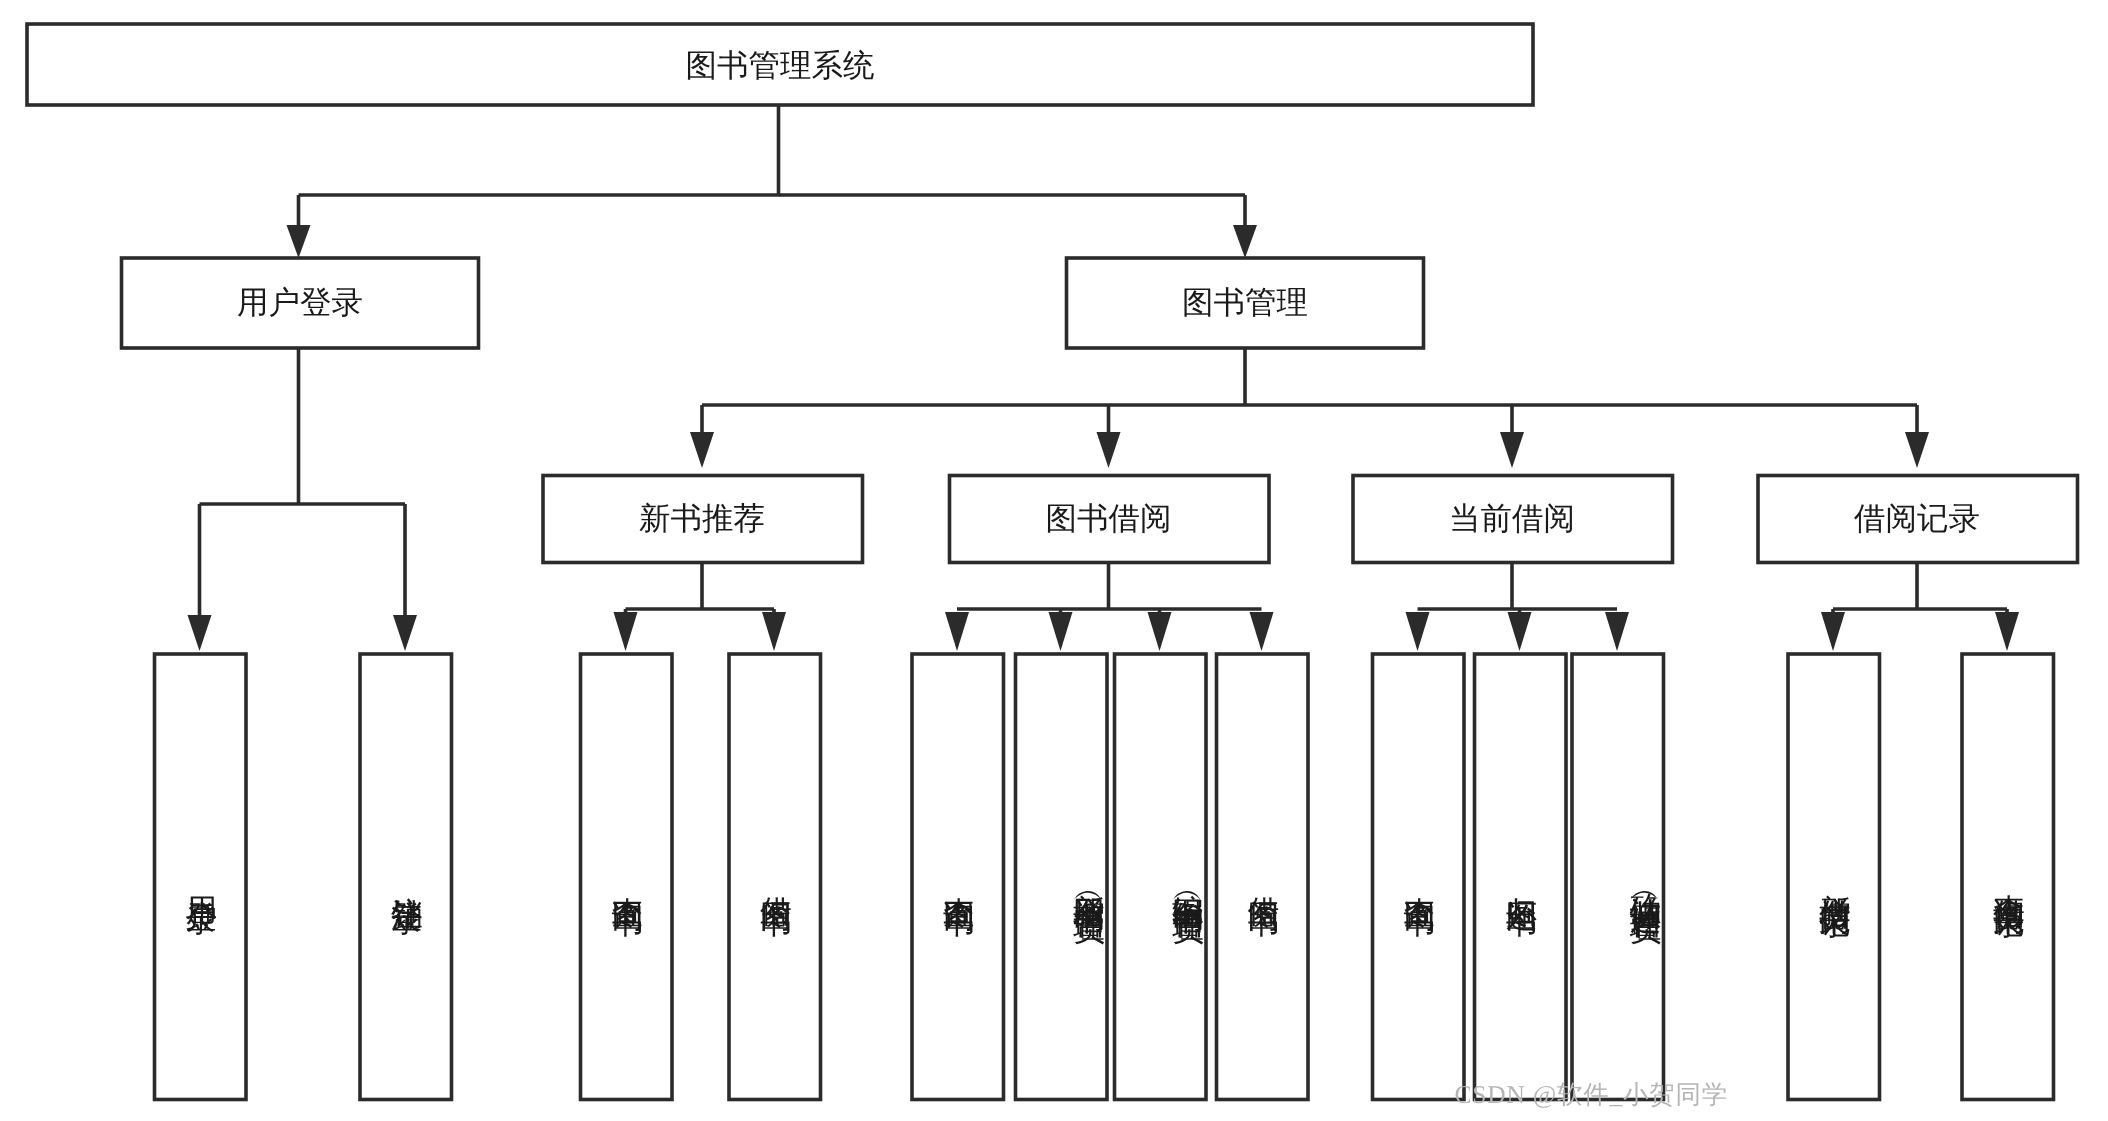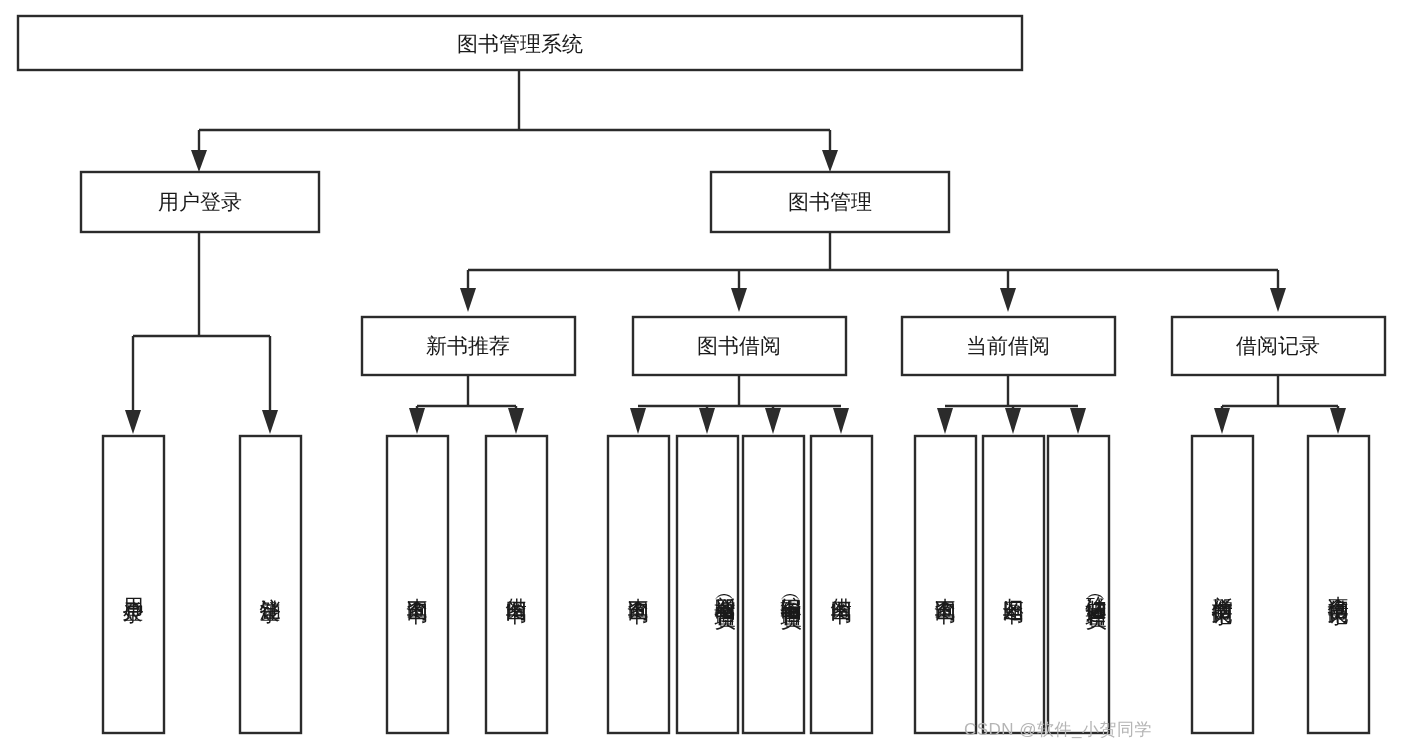--- a/index.html
+++ b/index.html
@@ -60,21 +60,21 @@
     line-height: 1.22;
     letter-spacing: 2px;
     color: #1a1a1a;
     pointer-events: none;
     text-align: center;
   }
   .watermark {
     position: absolute;
     right: 12px;
     bottom: 6px;
-    font-family: Liberation Sans, sans-serif;
+    font-family: Liberation Serif, serif;
     font-size: 17px;
     color: #b5b5b5;
     letter-spacing: 0.5px;
     white-space: nowrap;
   }
 </style>
 </head>
 <body>
 
 <div id="diagram-root">

